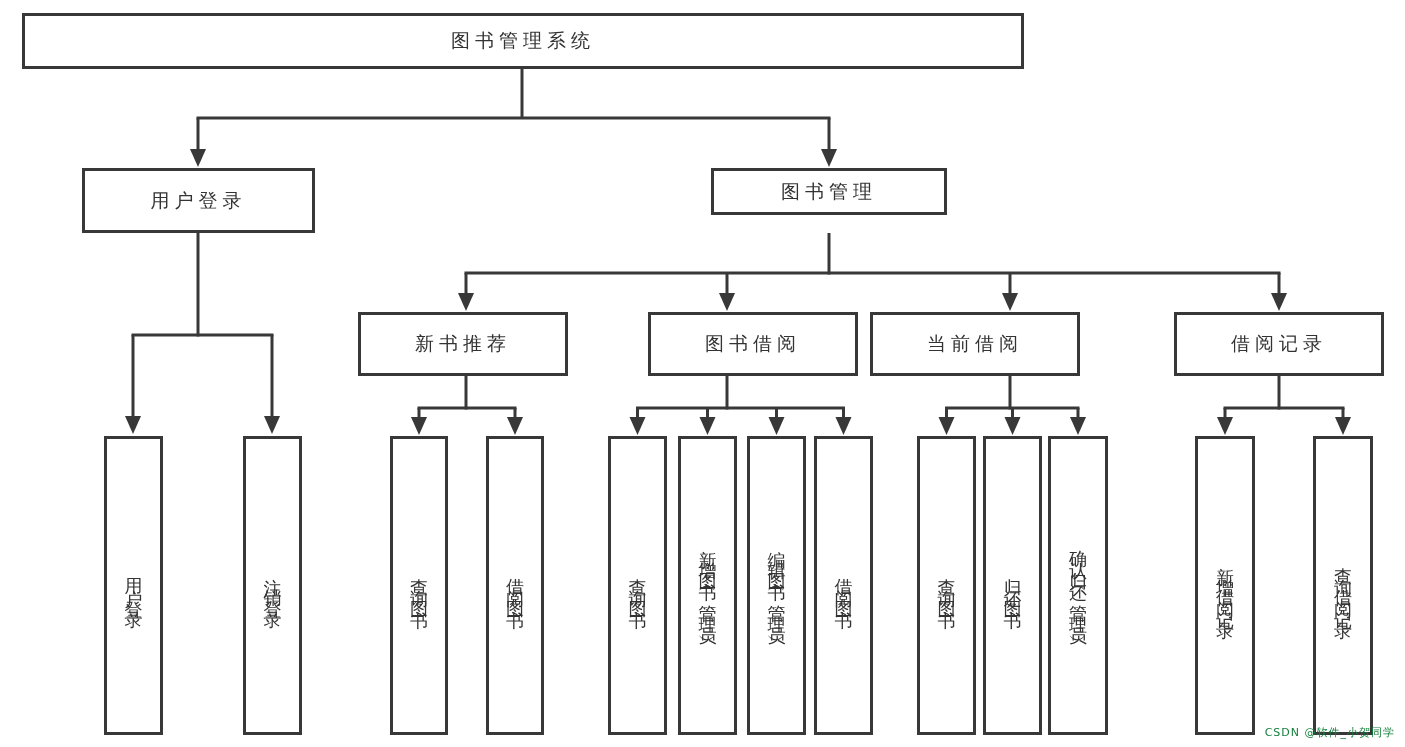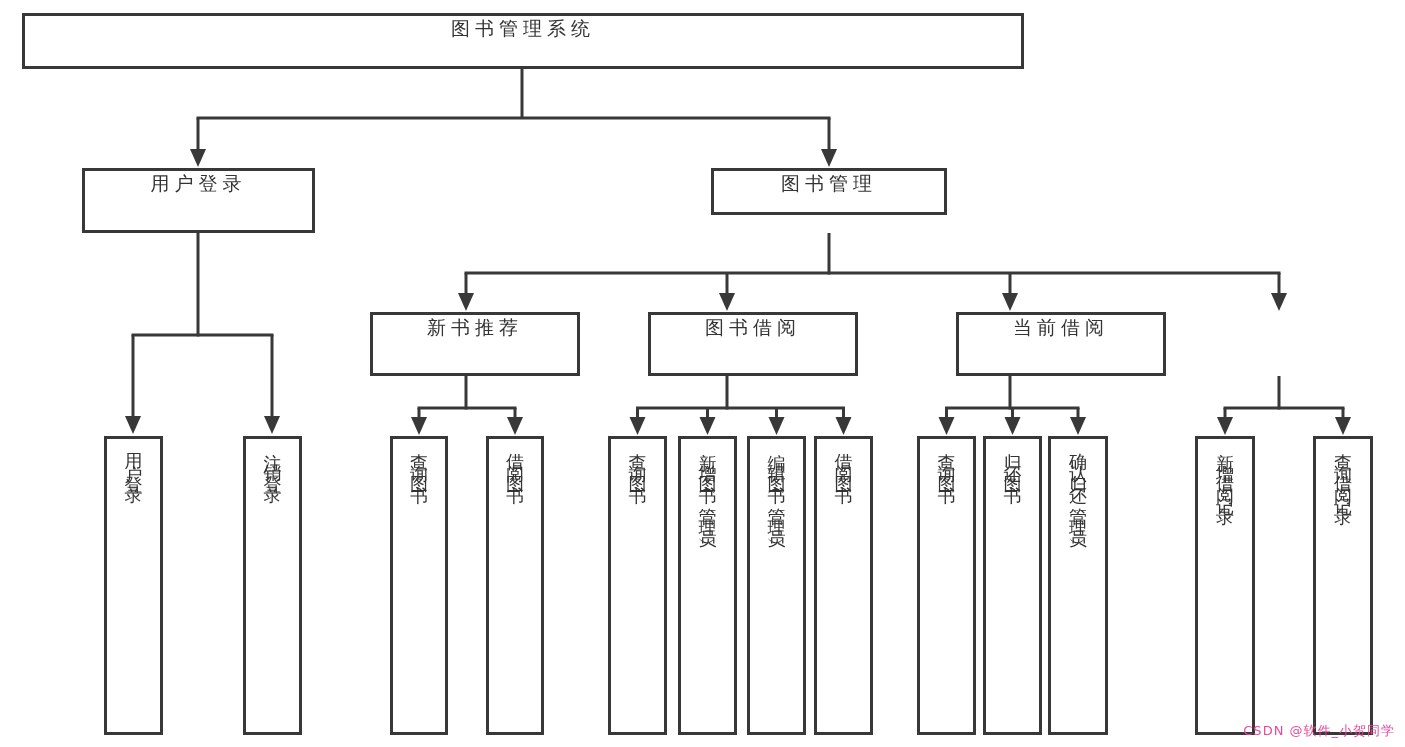--- a/index.html
+++ b/index.html
@@ -12,51 +12,51 @@
   }
   .connectors{
     position:absolute;left:0;top:0;width:1405px;height:747px;
     pointer-events:none;
   }
   .node{
     position:absolute;
     box-sizing:border-box;
     border:3px solid #383838;
     background:#ffffff;
-    display:flex;justify-content:center;
+    display:flex;align-items:center;justify-content:center;
     color:#333333;
   }
   .hlabel{
     font-size:19px;
     letter-spacing:5px;
     white-space:nowrap;
     color:#333333;
   }
   .node-root{left:22px;top:13px;width:1002px;height:56px;}
   .node-l2a{left:82px;top:168px;width:233px;height:65px;}
   .node-l2b{left:711px;top:168px;width:236px;height:47px;}
   .l3{top:312px;height:64px;width:210px;}
-  .node-l3a{left:370px;}
+  .node-l3a{left:358px;}
   .node-l3b{left:622px;margin-left:26px;}
-  .node-l3c{left:956px;}
+  .node-l3c{left:870px;}
   .node-l3d{left:1174px;}
   .leaf{top:436px;height:299px;width:59px;}
   .vlabel{
     writing-mode:vertical-rl;
     text-orientation:upright;
     font-size:18px;
     letter-spacing:11px;
     line-height:1;
     color:#333333;
   }
   .watermark{
     position:absolute;
     right:10px;bottom:7px;
-    font-size:13px;
-    color:#ec4899;
+    font-size:11px;
+    color:#15803d;
     letter-spacing:1px;
     white-space:nowrap;
   }
 </style>
 </head>
 <body>
 
 <div class="stage">
 
   <svg class="connectors" viewBox="0 0 1405 747" xmlns="http://www.w3.org/2000/svg" aria-hidden="true">
@@ -138,20 +138,23 @@
 
   <div class="node l3 node-l3a">
     <span class="hlabel">新书推荐</span>
   </div>
   <div class="node l3 node-l3b">
     <span class="hlabel">图书借阅</span>
   </div>
   <div class="node l3 node-l3c">
     <span class="hlabel">当前借阅</span>
   </div>
+  <div class="node l3 node-l3d">
+    <span class="hlabel">借阅记录</span>
+  </div>
 
   <div class="node leaf" style="left:104px;">
     <span class="vlabel">用户登录</span>
   </div>
   <div class="node leaf" style="left:243px;">
     <span class="vlabel">注销登录</span>
   </div>
 
   <div class="node leaf" style="left:390px;width:58px;">
     <span class="vlabel">查询图书</span>

